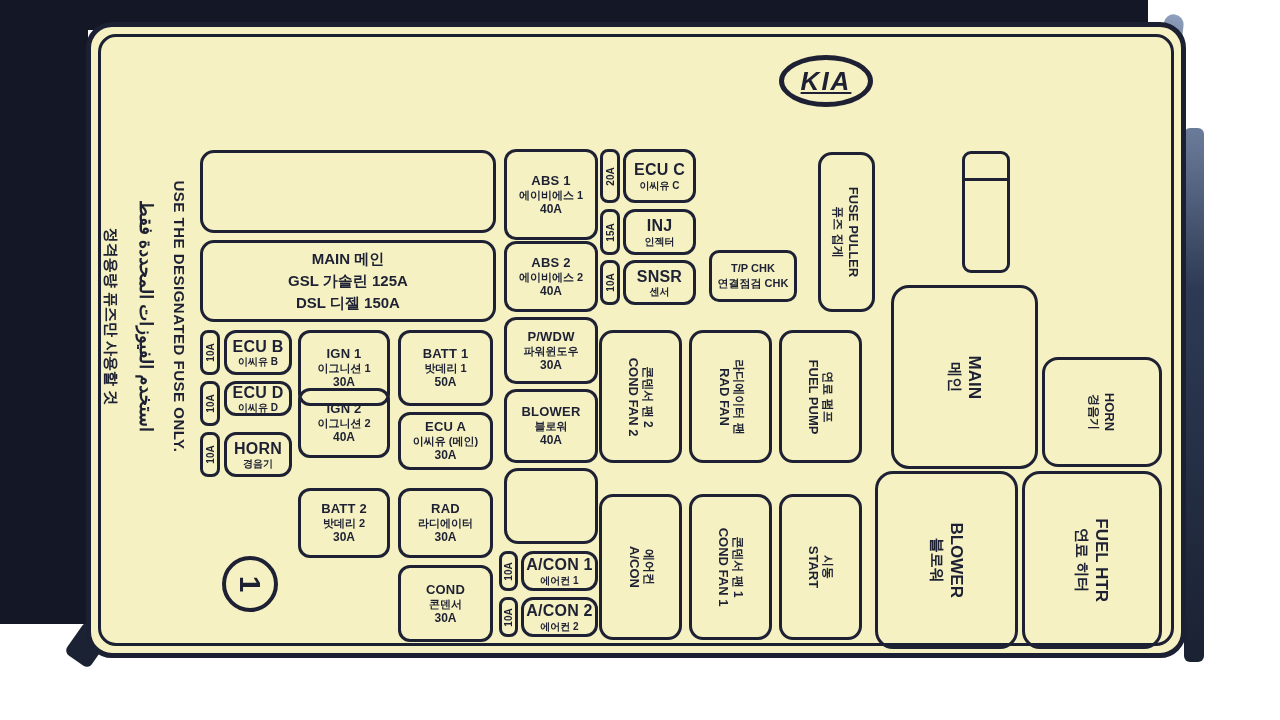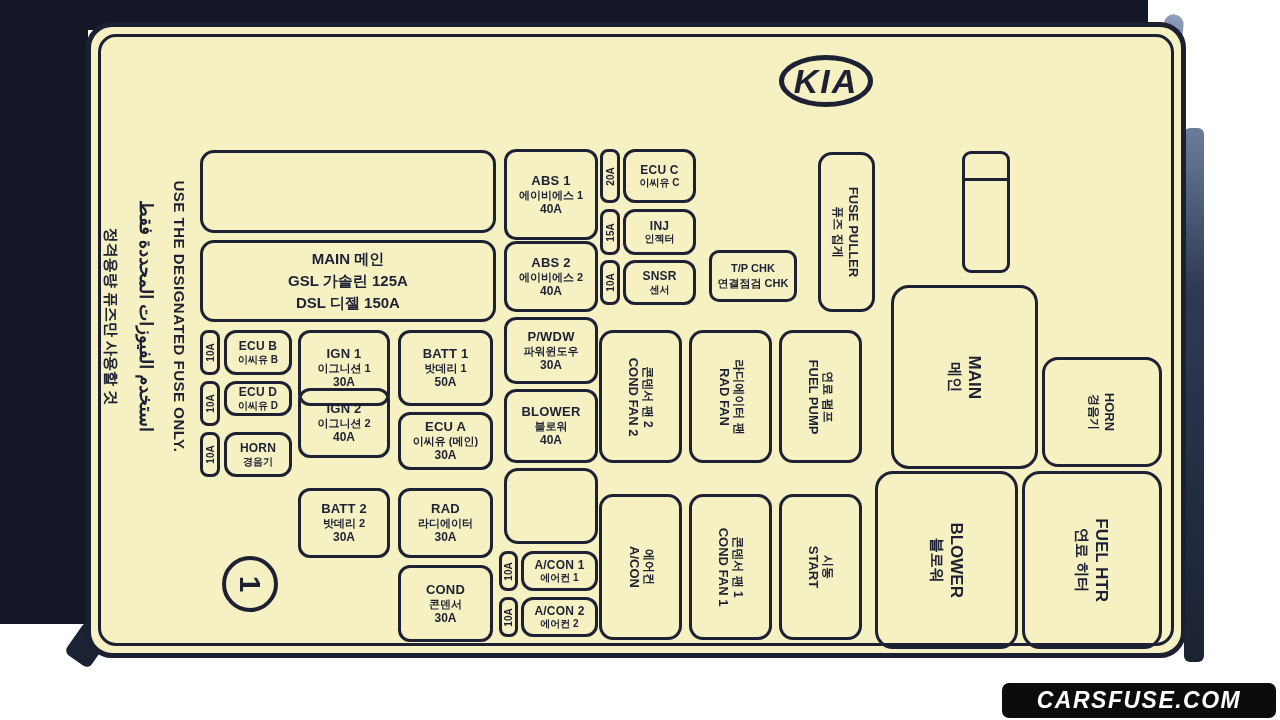--- a/index.html
+++ b/index.html
@@ -16,21 +16,21 @@
          border:5px solid #1c2033;border-radius:26px;}
   #panel-inner{position:absolute;left:7px;top:7px;right:7px;bottom:7px;
          border:3px solid #1c2033;border-radius:18px;}
   
   .fbox{border:3px solid #1d2133;border-radius:12px;display:flex;flex-direction:column;
         align-items:center;justify-content:center;text-align:center;font-weight:bold;
         line-height:1.2;gap:0px;}
   .en{font-size:13px;letter-spacing:.2px;}
   .kr{font-size:11px;}
   .amp{font-size:12px;}
-  .sm .en{font-size:12px;}
+  .sm .en{font-size:16px;}
   .sm .kr{font-size:10px;}
   
   .vbox{border-radius:14px;}
   .vrot{transform:rotate(90deg);white-space:nowrap;text-align:center;}
   .ven{font-size:13px;font-weight:bold;}
   .vkr{font-size:12px;font-weight:bold;}
   .big .ven{font-size:17px;}
   .big .vkr{font-size:15px;}
   
   .atag{border:3px solid #1d2133;border-radius:8px;display:flex;align-items:center;justify-content:center;}
@@ -50,21 +50,21 @@
   #tipchk{border:3px solid #1d2133;border-radius:10px;display:flex;flex-direction:column;
         align-items:center;justify-content:center;font-weight:bold;font-size:11px;line-height:1.35;}
   
   #badge1{border:4px solid #1d2133;border-radius:50%;display:flex;align-items:center;justify-content:center;}
   #badge1 span{transform:rotate(90deg);font-size:30px;font-weight:bold;}
   
   #pullgfx{border:3px solid #1d2133;border-radius:9px;}
   #pullgfx .cap{position:absolute;left:0;right:0;top:24px;height:3px;background:#1d2133;}
   
   #kialogo{border:5px solid #1d2133;border-radius:50%;display:flex;align-items:center;justify-content:center;}
-  #kialogo span{font-size:34px;font-weight:bold;letter-spacing:2px;font-style:italic;}
+  #kialogo span{font-size:26px;font-weight:bold;letter-spacing:2px;font-style:italic;text-decoration:underline;}
   #partnum{font-size:45px;font-weight:bold;letter-spacing:1px;}
   
   #wmark{background:#0c0c0c;border-radius:7px;display:flex;align-items:center;justify-content:center;}
   #wmark span{color:#ffffff;font-size:23px;font-weight:bold;font-style:italic;letter-spacing:1.5px;}
 </style>
 </head>
 <body>
 
 <div id="stage">
 
@@ -291,17 +291,14 @@
     <div class="vrot">
       <div class="ven">FUEL HTR</div>
       <div class="vkr">연료 히터</div>
     </div>
   </div>
 
   <div class="abs" id="badge1" style="left:222px;top:556px;width:56px;height:56px">
     <span>1</span>
   </div>
 
-  <div class="abs" id="wmark" style="left:1002px;top:683px;width:274px;height:35px">
-    <span>CARSFUSE.COM</span>
-  </div>
 
 </div>
 
 </body></html>

